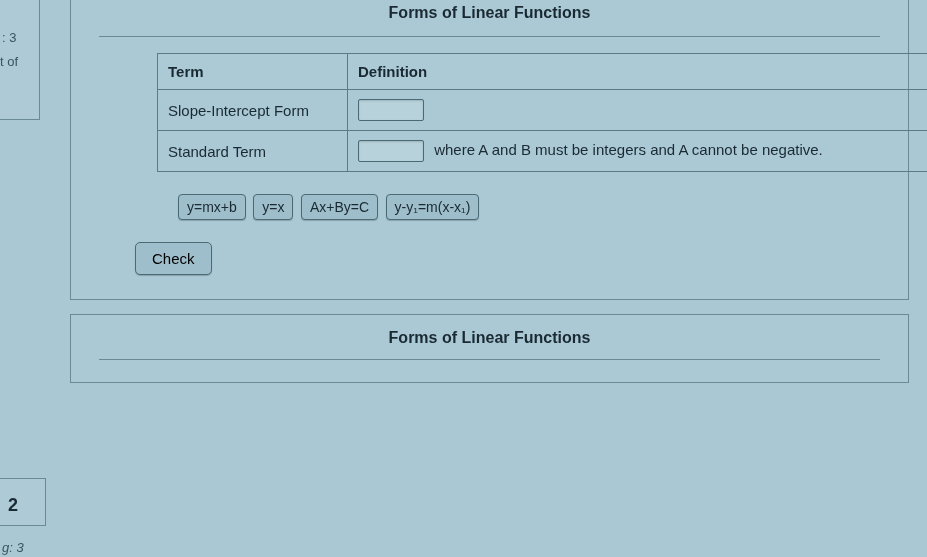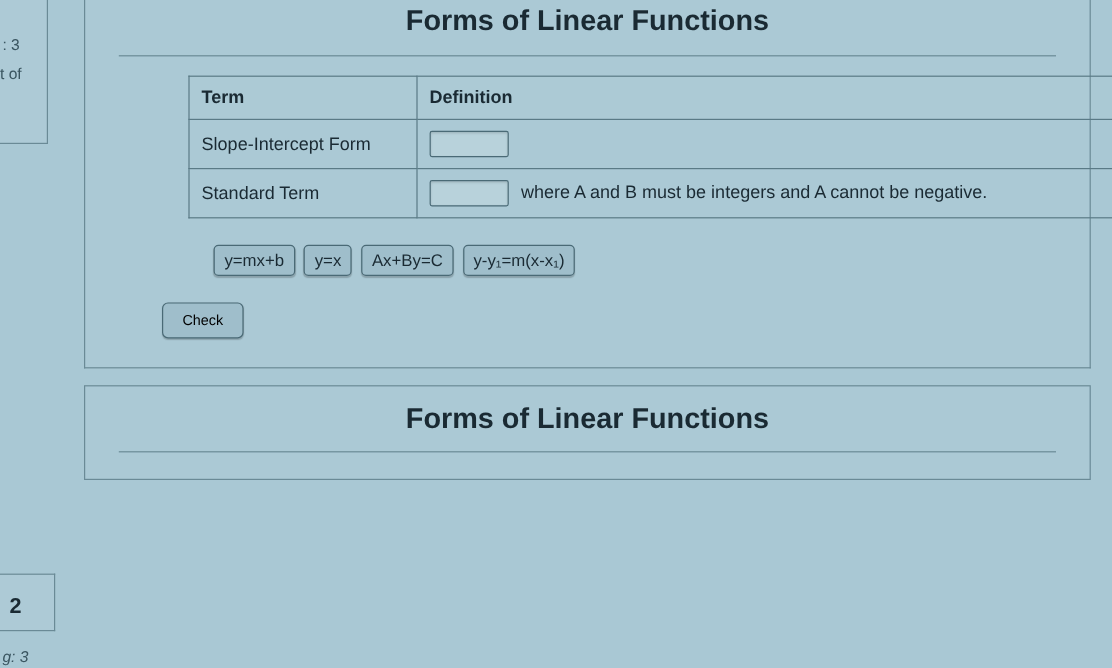--- a/index.html
+++ b/index.html
@@ -50,21 +50,21 @@
     right: 18px;
   }
   .card {
     border: 1px solid #6a8a96;
     border-top: none;
     background: rgba(255,255,255,0.03);
     padding: 0 28px 24px 28px;
     margin-bottom: 14px;
   }
   .card-title {
-    font-size: 24px;
+    font-size: 16px;
     font-weight: bold;
     text-align: center;
     padding: 4px 0 14px;
   }
   .card hr, .divider {
     border: none;
     border-top: 1px solid #6a8a96;
     margin: 0 0 16px 0;
   }
   .instructions {
@@ -119,21 +119,21 @@
     box-shadow: 0 1px 1px rgba(0,0,0,0.2);
     font-family: Arial, sans-serif;
   }
   .check-btn {
     display: inline-block;
     margin: 22px 0 0 36px;
     border: 1px solid #4a6a76;
     background: #9fbecb;
     border-radius: 5px;
     padding: 7px 16px;
-    font-size: 12px;
+    font-size: 15px;
     cursor: pointer;
     box-shadow: 0 1px 1px rgba(0,0,0,0.2);
   }
   .card2 {
     border: 1px solid #6a8a96;
     background: rgba(255,255,255,0.03);
     padding: 14px 28px 6px 28px;
   }
   .card2 .card-title { padding: 0 0 12px; }
 </style>

